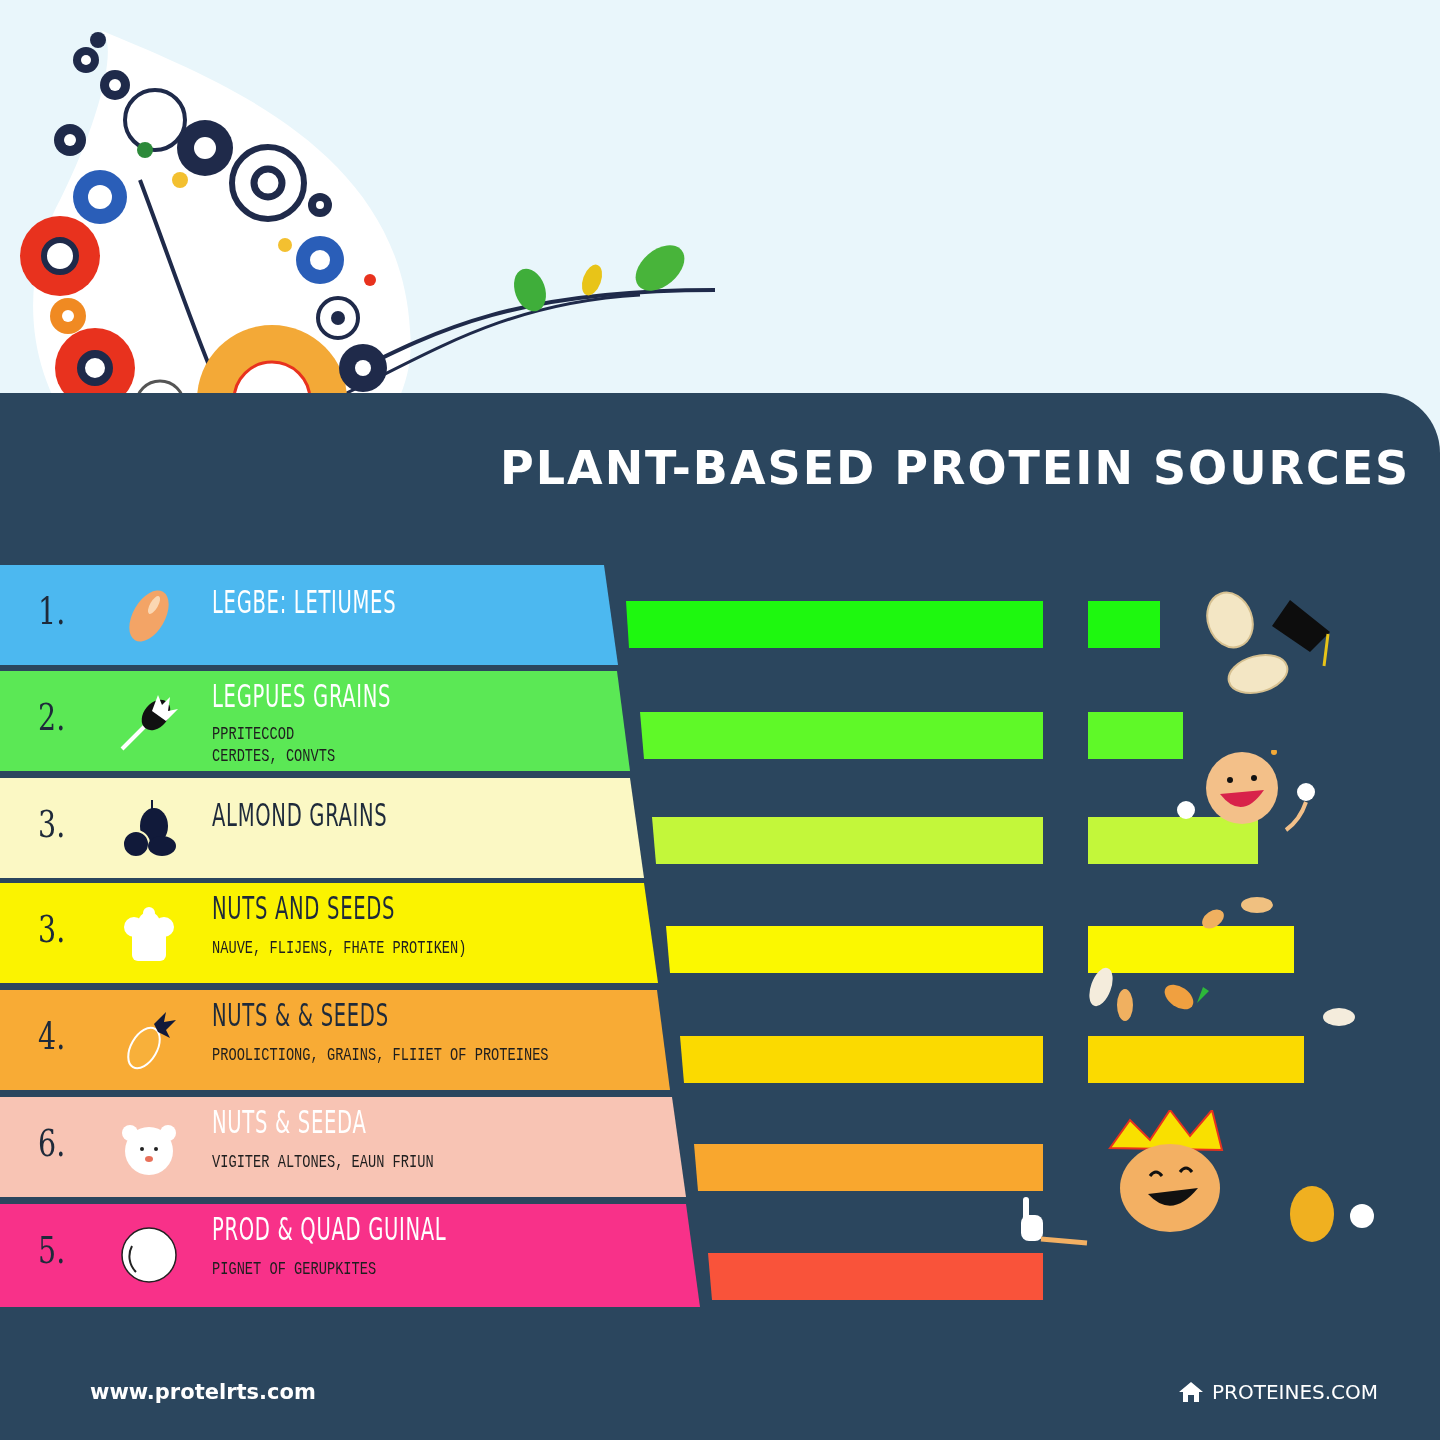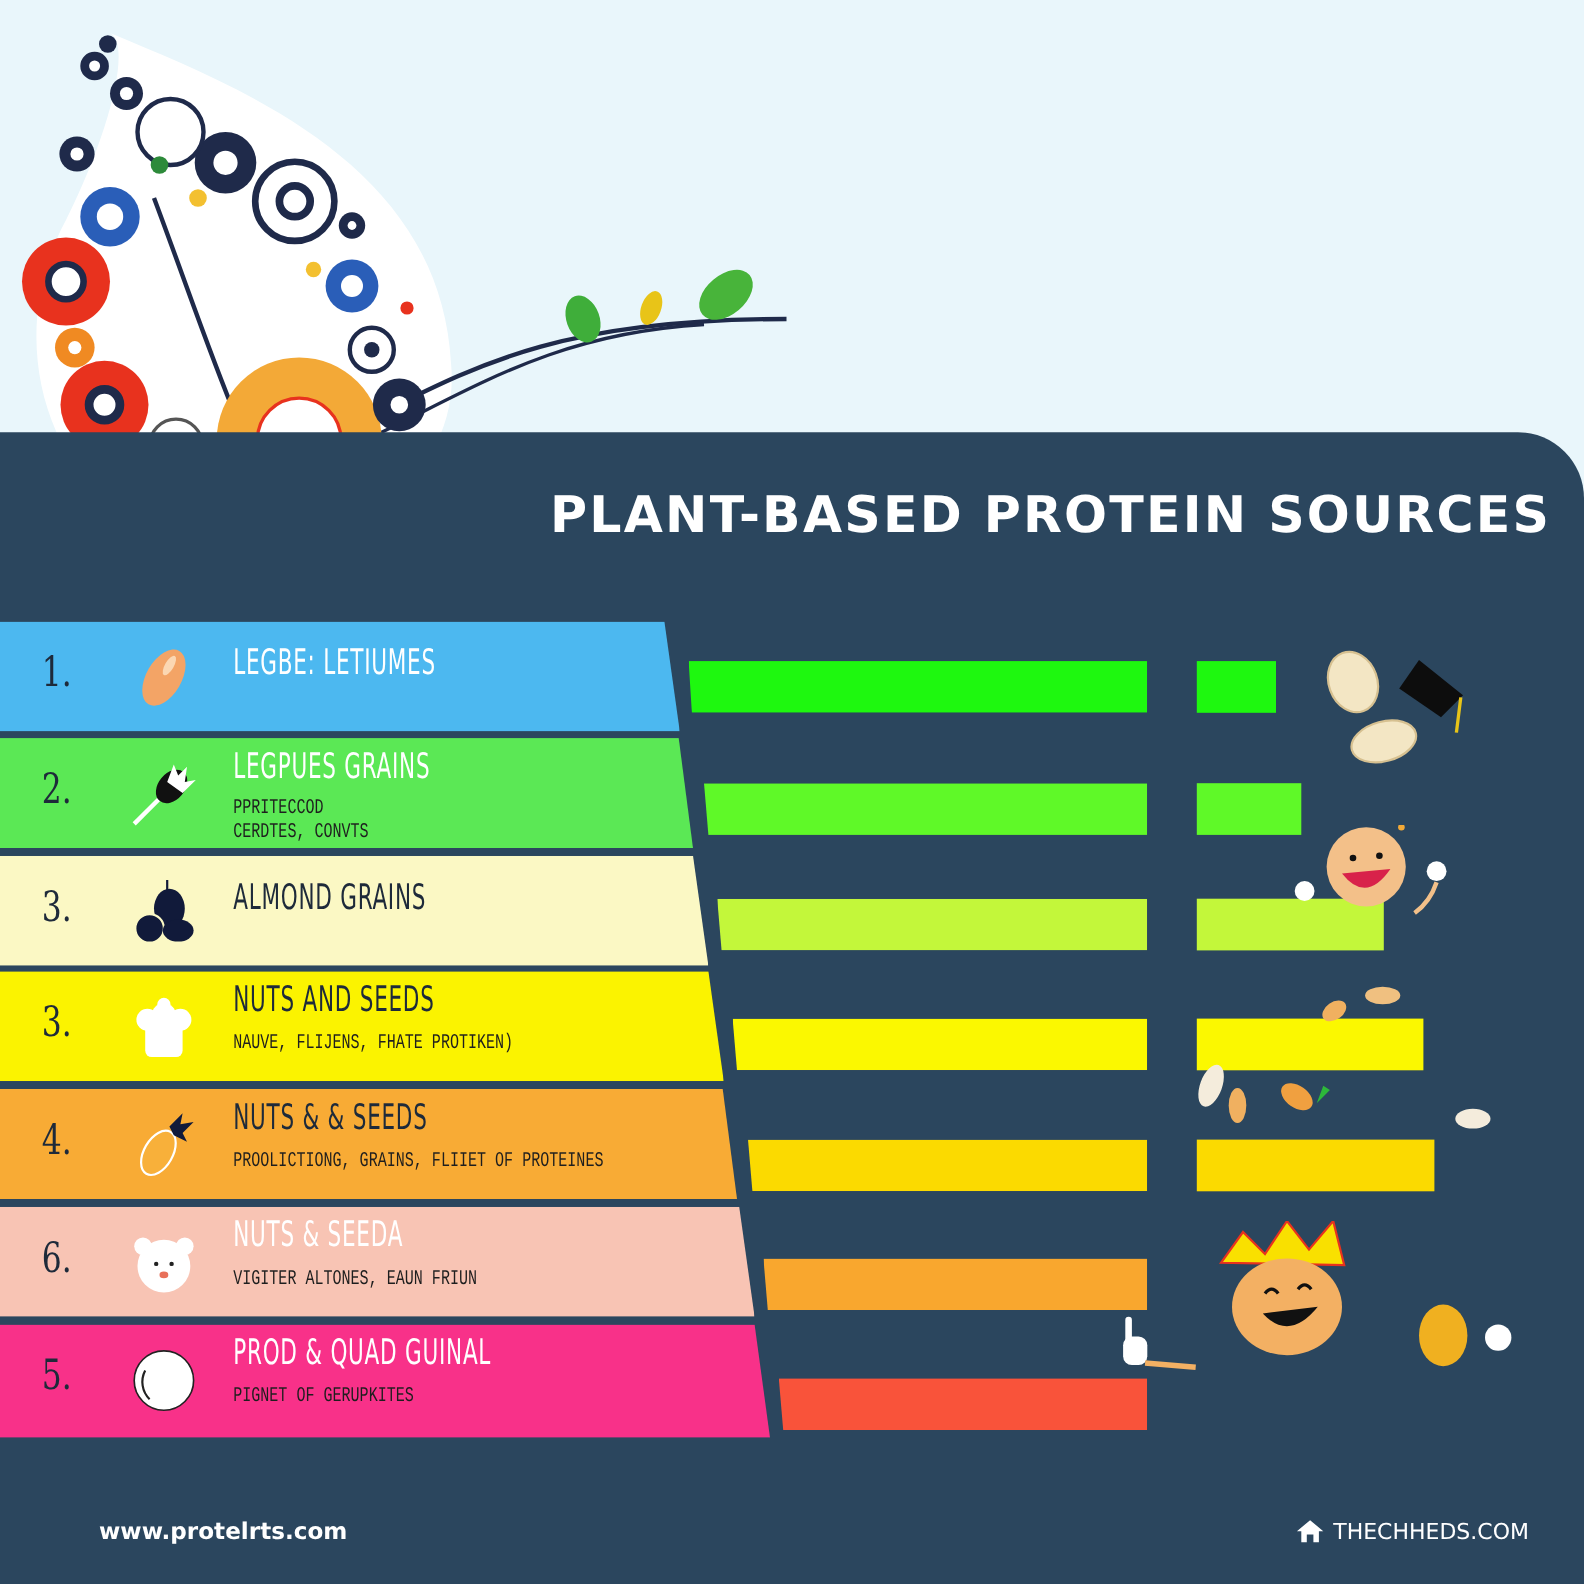--- a/index.html
+++ b/index.html
@@ -243,14 +243,14 @@
 <svg class="deco" style="left:1195px;top:895px;width:90px;height:40px;" viewBox="0 0 90 40">
   <ellipse cx="18" cy="24" rx="12" ry="8" fill="#f0b060" transform="rotate(-35 18 24)"></ellipse>
   <ellipse cx="62" cy="10" rx="16" ry="8" fill="#f0c080"></ellipse>
 </svg>
 
 <div class="footer-left">www.protelrts.com</div>
 <div class="footer-right">
   <svg width="26" height="22" viewBox="0 0 26 22">
       <path d="M13 1 L25 11 L21 11 L21 21 L16 21 L16 14 L10 14 L10 21 L5 21 L5 11 L1 11 Z" fill="#ffffff"></path>
     </svg>
-  <span>THECHHEDS.COM</span>
+  <span>PROTEINES.COM</span>
 </div>
 
 </body></html>

